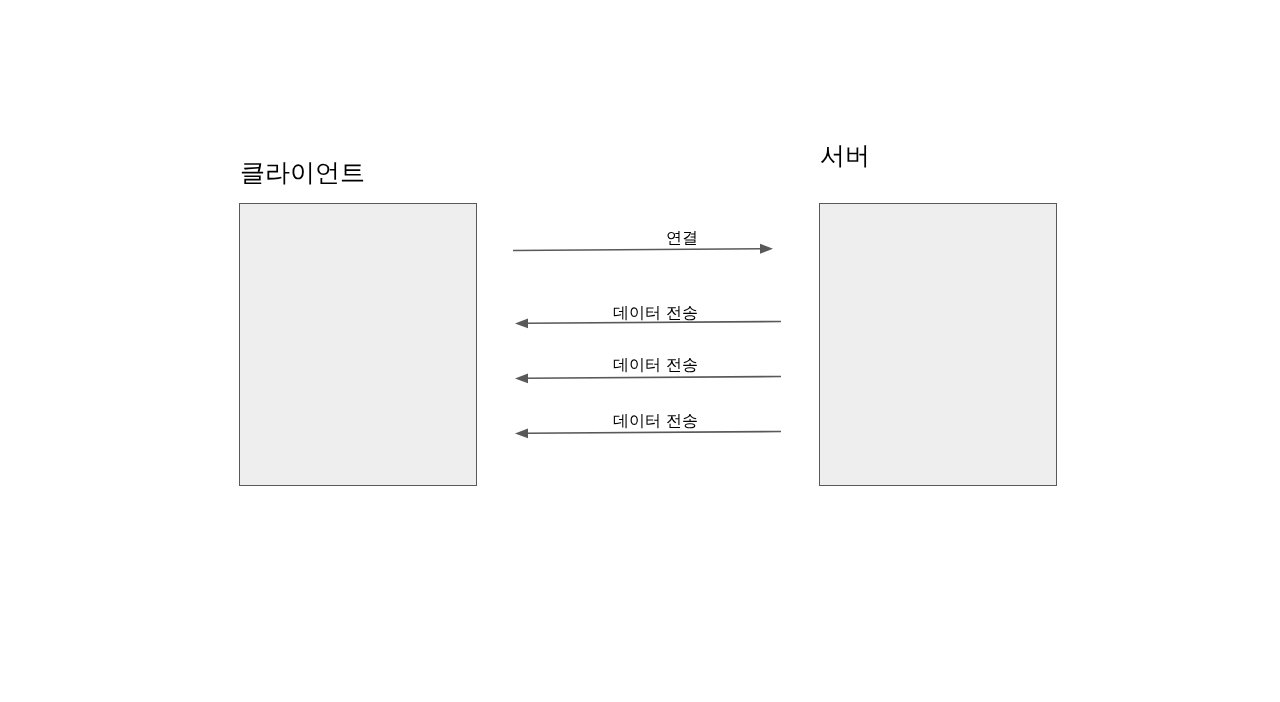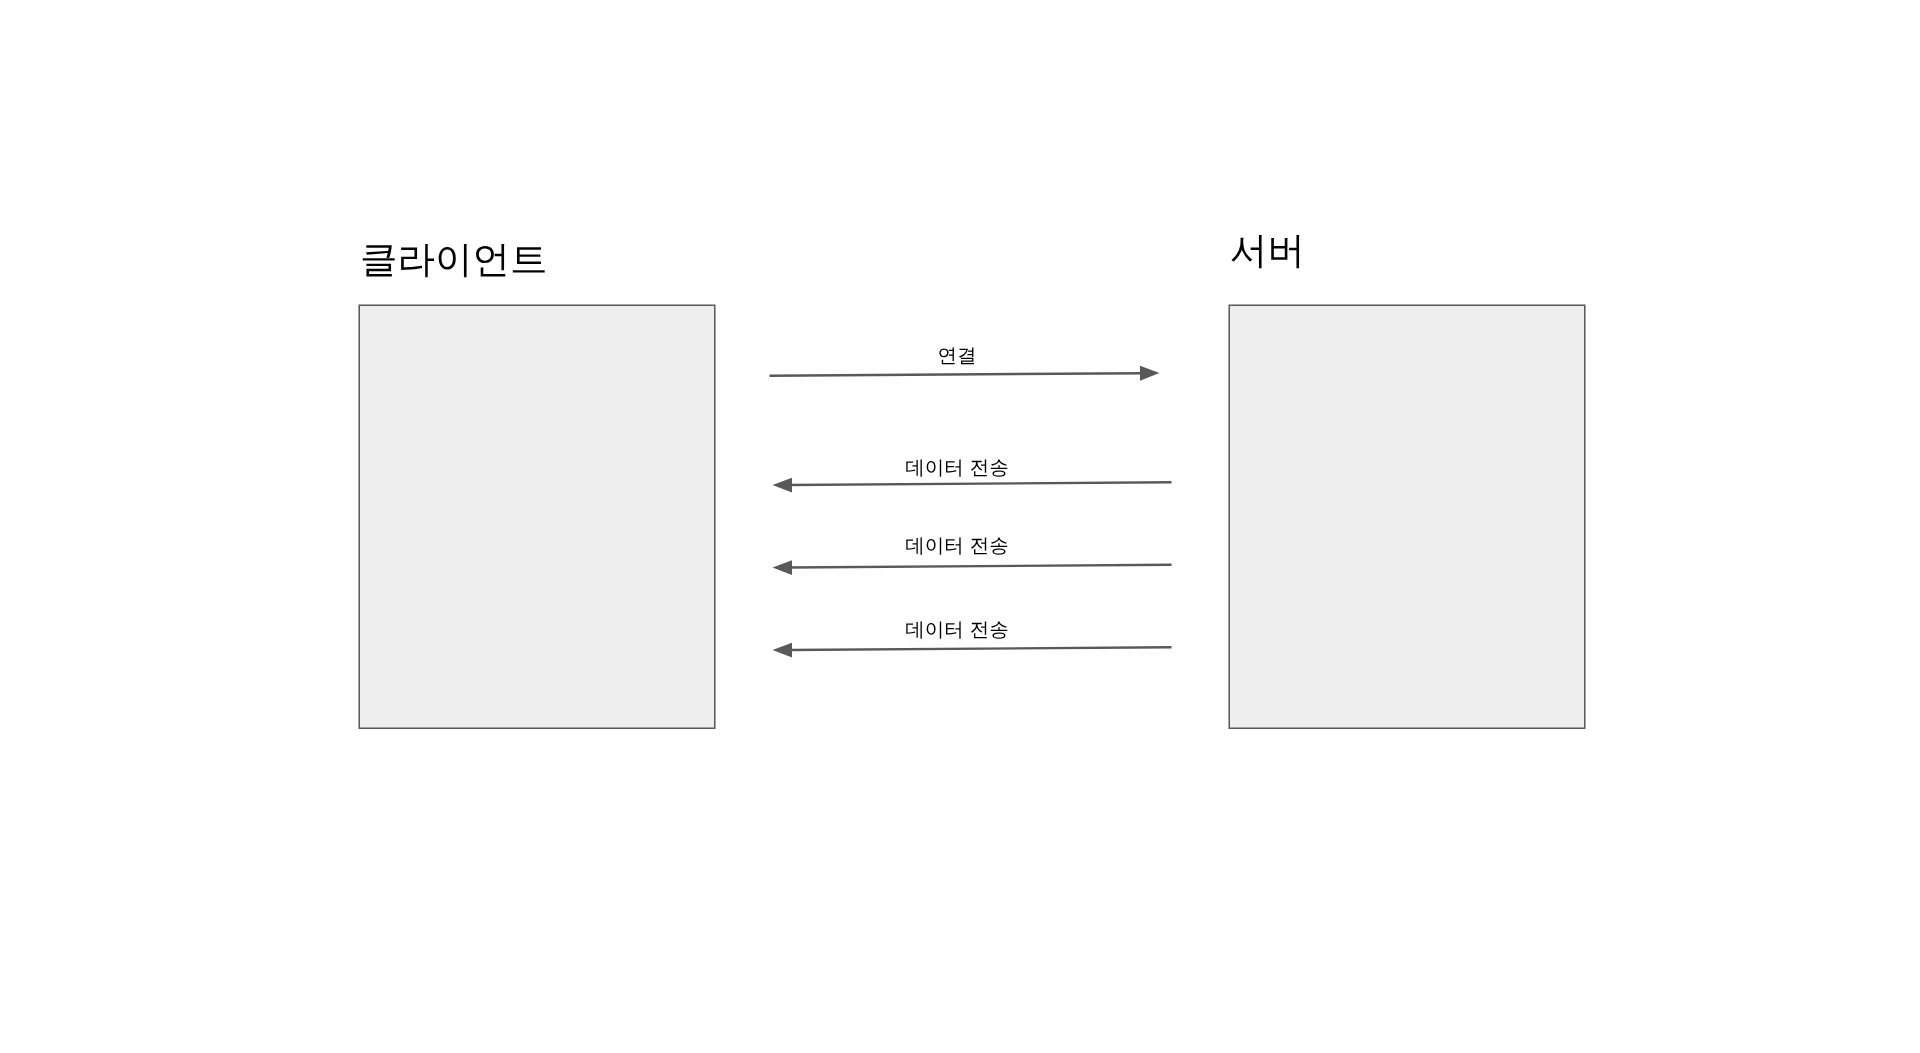--- a/index.html
+++ b/index.html
@@ -1,29 +1,29 @@
 <!DOCTYPE html>
 <html><head>
   <meta charset="utf-8">
   <style>
     html, body { margin: 0; padding: 0; background: #ffffff; }
     body { width: 1280px; height: 702px; position: relative; overflow: hidden;
            font-family: "DejaVu Sans", "Liberation Sans", sans-serif; color: #000; }
     .title { position: absolute; font-size: 25px; text-align: left; width: 236px; line-height: 30px; }
     .box { position: absolute; background: #eeeeee; border: 1.5px solid #595959; box-sizing: border-box; }
-    .label { position: absolute; font-size: 13px; line-height: 16px; text-align: center; width: 120px; }
+    .label { position: absolute; font-size: 16px; line-height: 16px; text-align: right; width: 120px; }
     svg.arrows { position: absolute; left: 0; top: 0; }
   </style>
 </head>
 <body>
 
 <div class="title" style="left:240px; top:158px;">클라이언트</div>
 <div class="box" style="left:239px; top:203px; width:238px; height:283px;"></div>
 
-<div class="title" style="left:820px; top:152px;">서버</div>
+<div class="title" style="left:820px; top:141px;">서버</div>
 <div class="box" style="left:819px; top:203px; width:238px; height:283px;"></div>
 
 <svg class="arrows" width="1280" height="702">
   <g stroke="#595959" fill="#595959">
     <line x1="513" y1="250.5" x2="762" y2="248.8" stroke-width="1.6"></line>
     <polygon points="773,248.7 760,243.8 760,253.8" stroke="none"></polygon>
   </g>
   <g stroke="#595959" fill="#595959">
     <line x1="781" y1="321.5" x2="526" y2="323.3" stroke-width="1.6"></line>
     <polygon points="515,323.4 528,318.5 528,328.3" stroke="none"></polygon>

